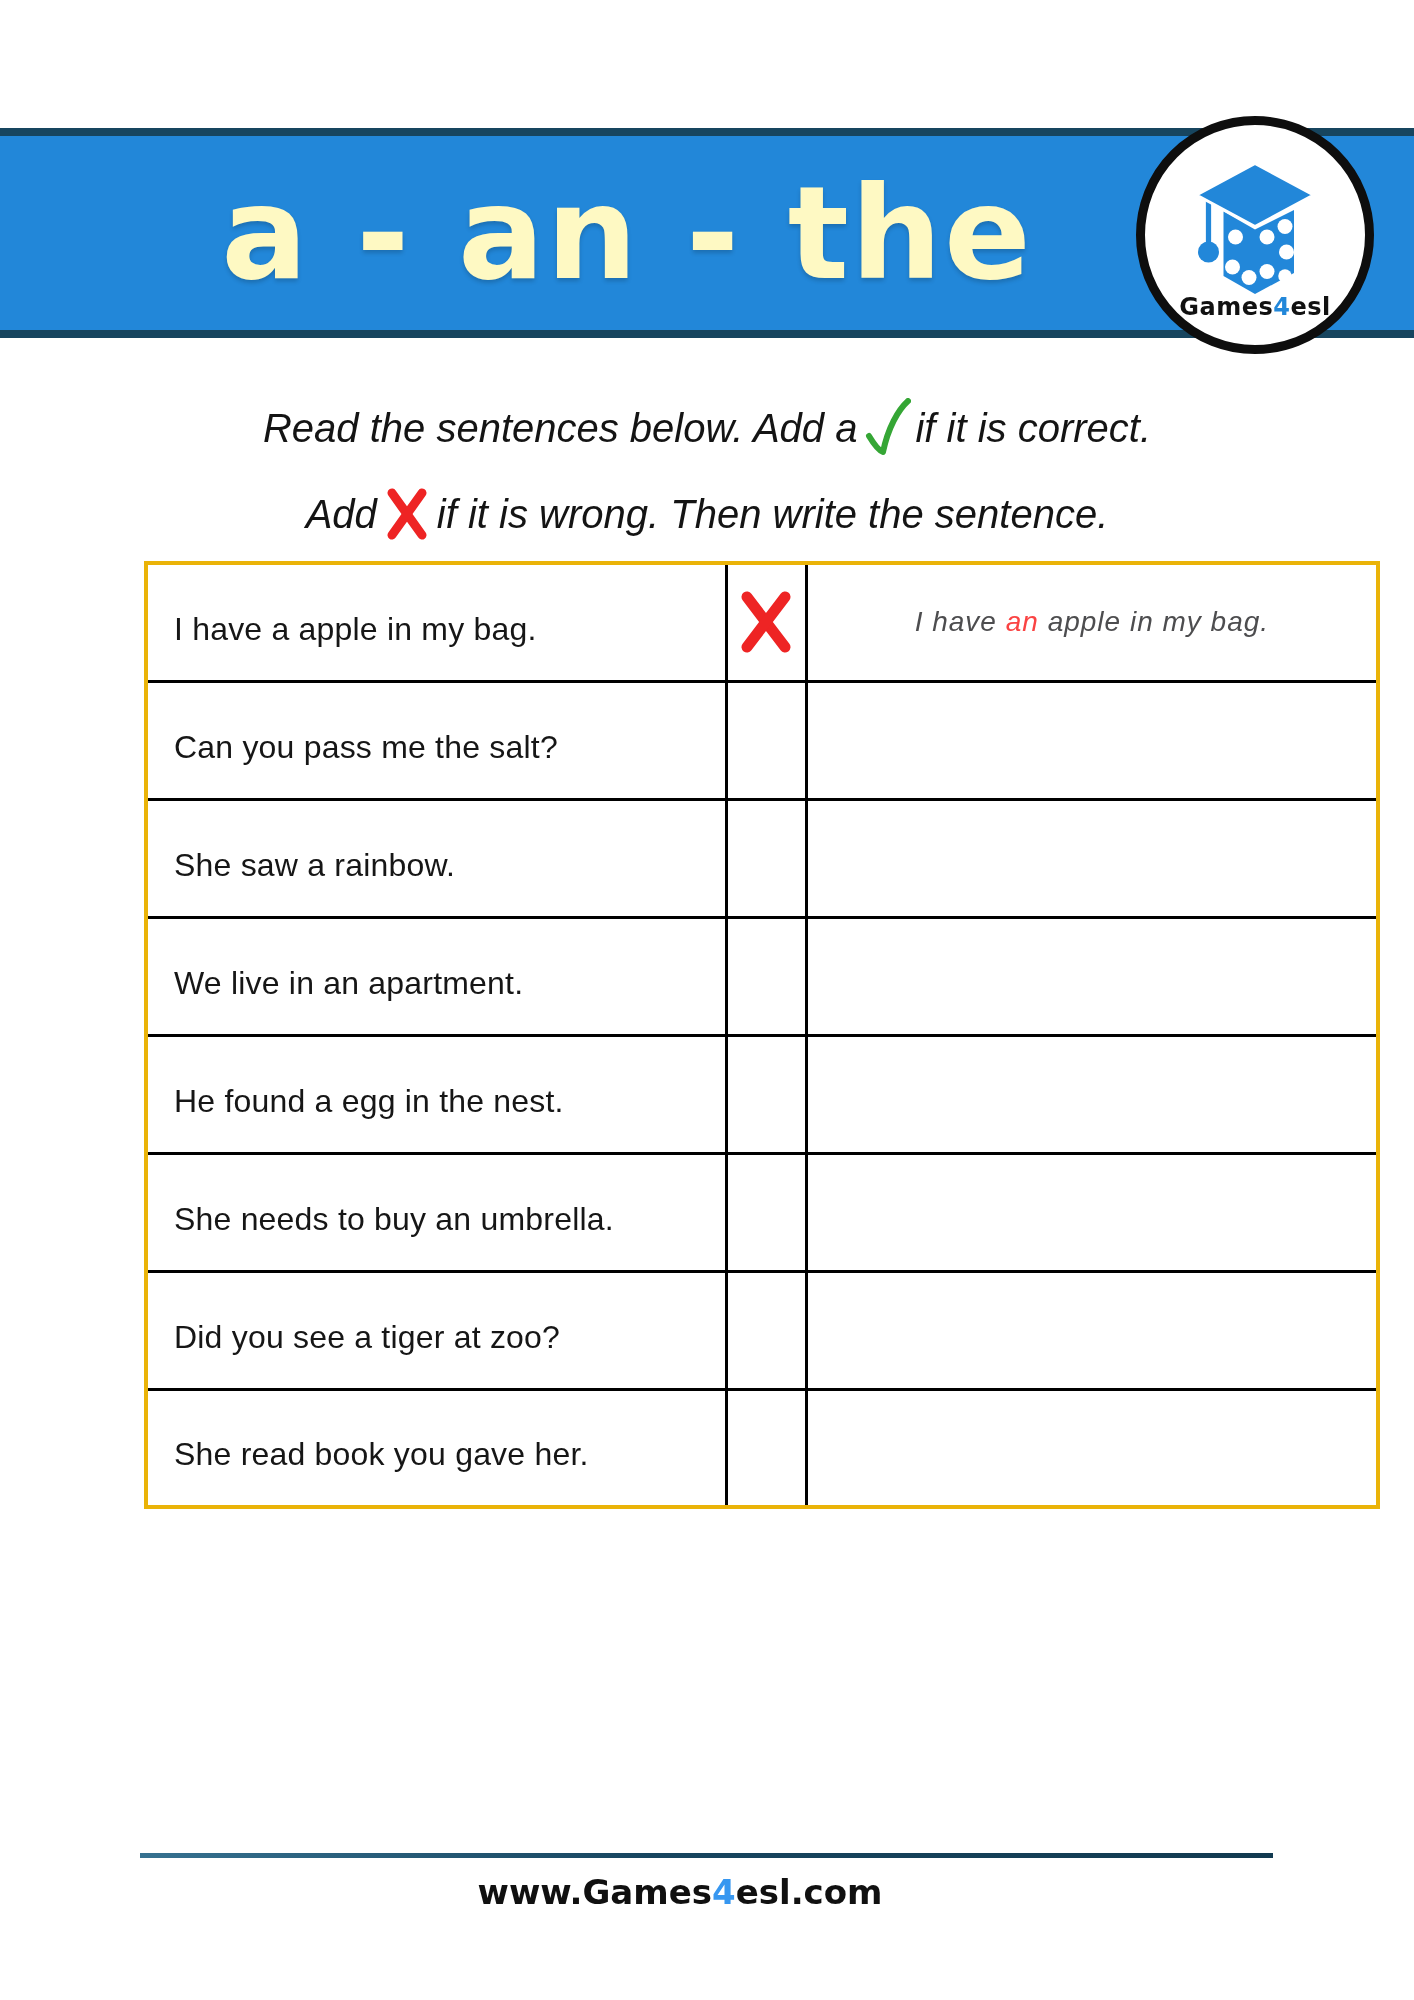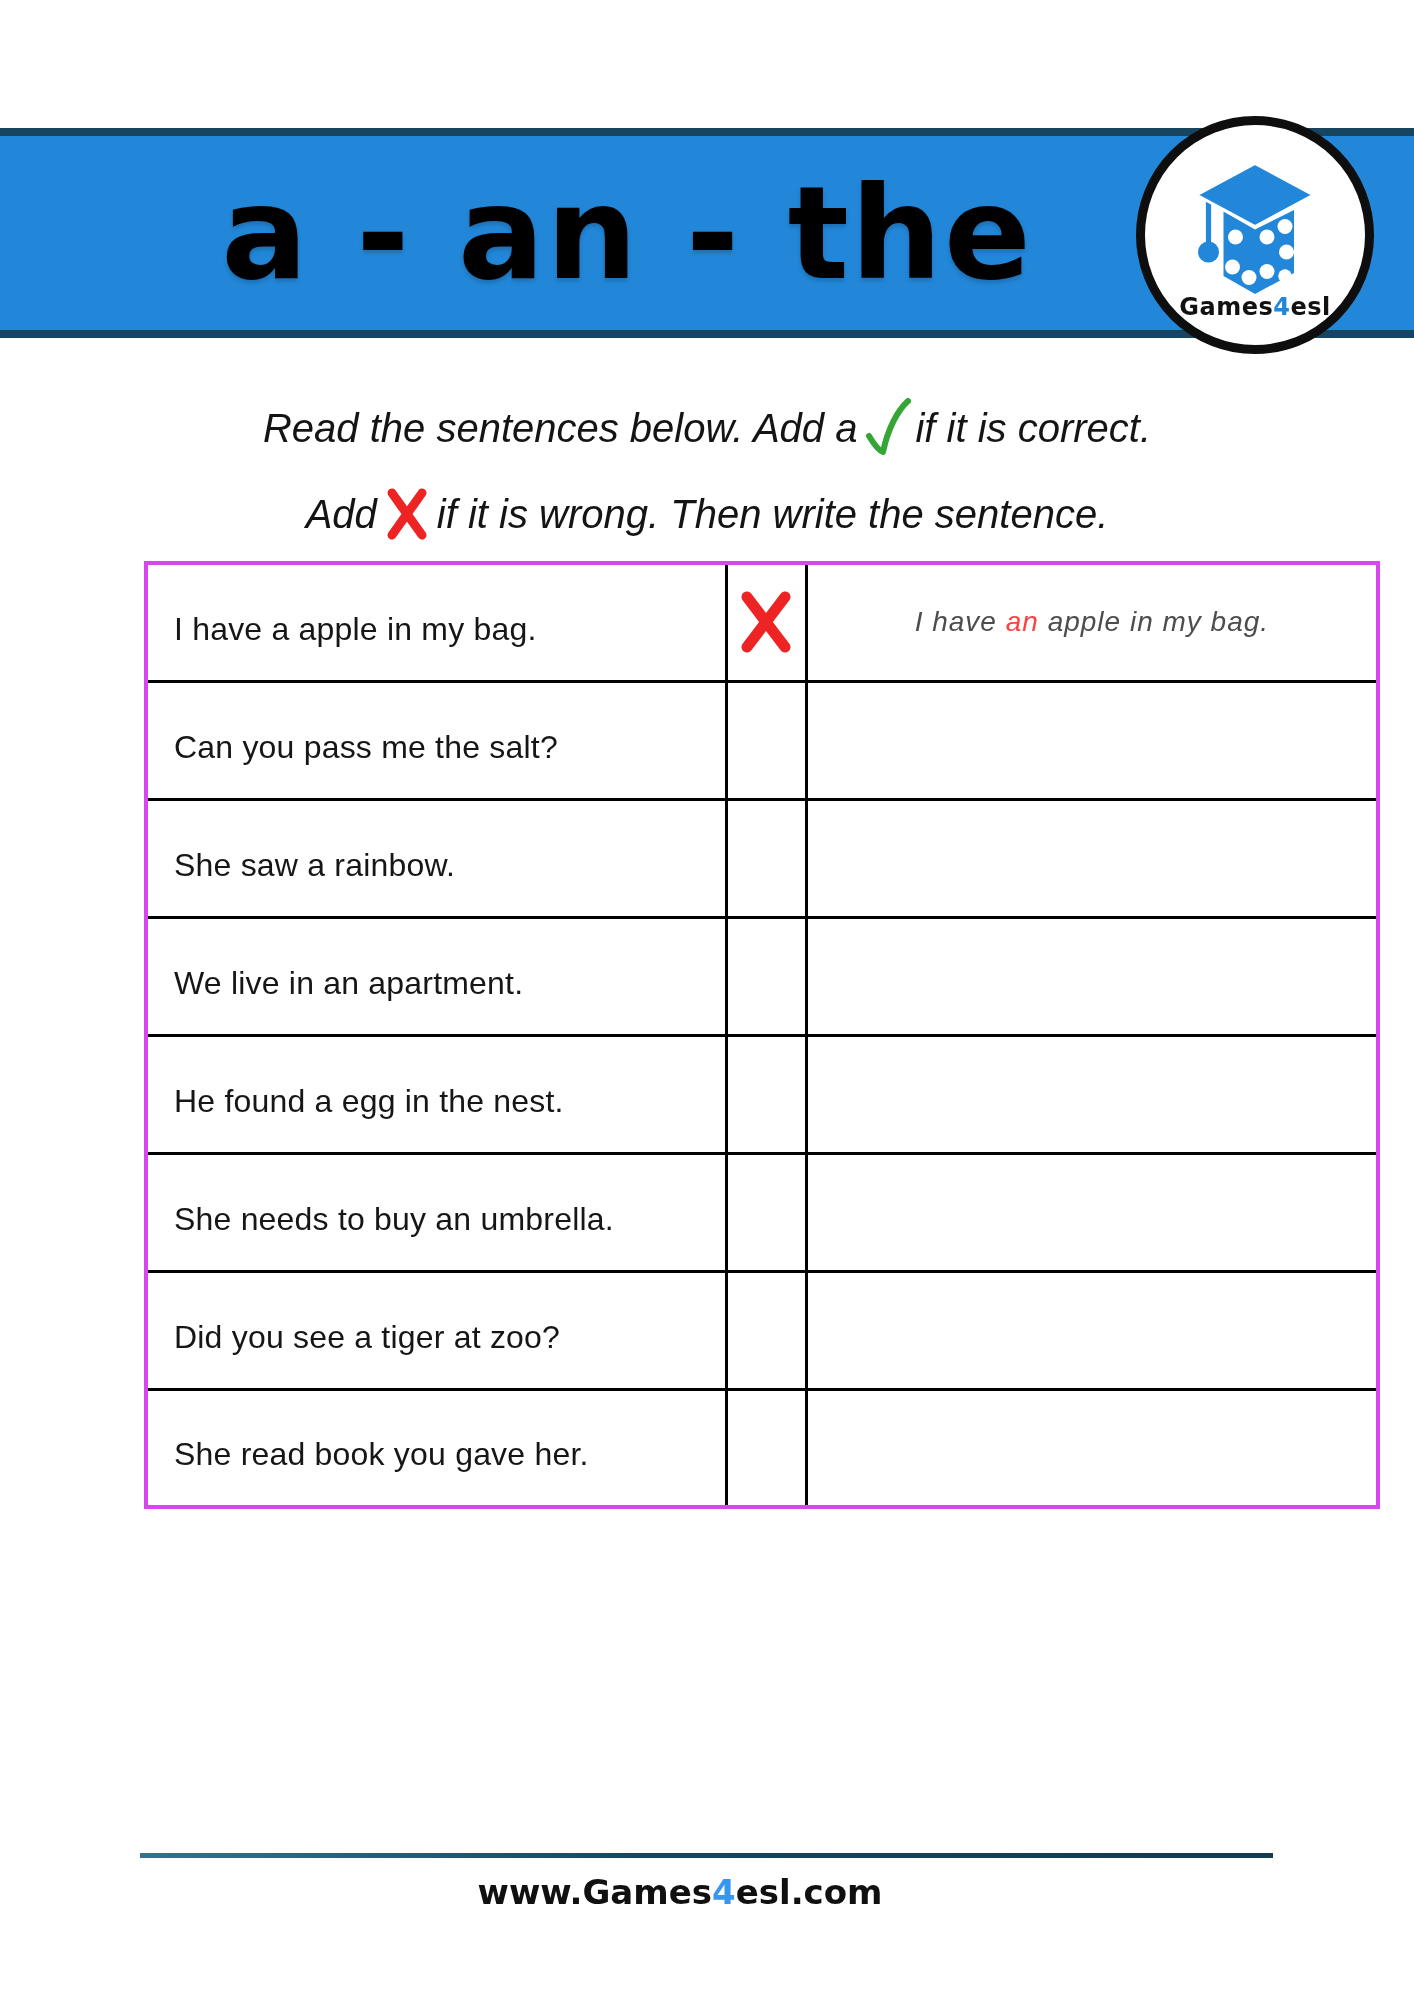--- a/index.html
+++ b/index.html
@@ -18,21 +18,21 @@
     background:#2287d9;
     border-top:8px solid #17455f;
     border-bottom:8px solid #17455f;
     display:flex; align-items:center; justify-content:center;
   }
   .banner-title {
     font-family:"DejaVu Sans", sans-serif;
     font-weight:bold;
     font-size:128px;
     letter-spacing:2px;
-    color:#000000;
+    color:#fef9c3;
     margin-right:160px;
     text-shadow:0 3px 4px rgba(0,0,0,0.18);
     white-space:nowrap;
   }
 
   
   .logo-badge {
     position:absolute; left:1136px; top:116px;
     width:238px; height:238px;
     background:#ffffff;
@@ -65,21 +65,21 @@
   .instructions .line2 { margin-top:32px; }
   .check-icon-svg { vertical-align:-14px; margin:0 4px 0 8px; }
   .x-icon-svg     { vertical-align:-12px; margin:0 8px 0 8px; }
 
   
   .worksheet-table {
     position:absolute; left:144px; top:561px;
     width:1236px;
     border-collapse:collapse;
     table-layout:fixed;
-    border:4px solid #d946ef;
+    border:4px solid #eab308;
   }
   .worksheet-table td {
     border:3px solid #000000;
     height:118px;
     vertical-align:middle;
     background:#ffffff;
   }
   td.cell-sentence {
     width:524px;
     padding:14px 10px 0 26px;

